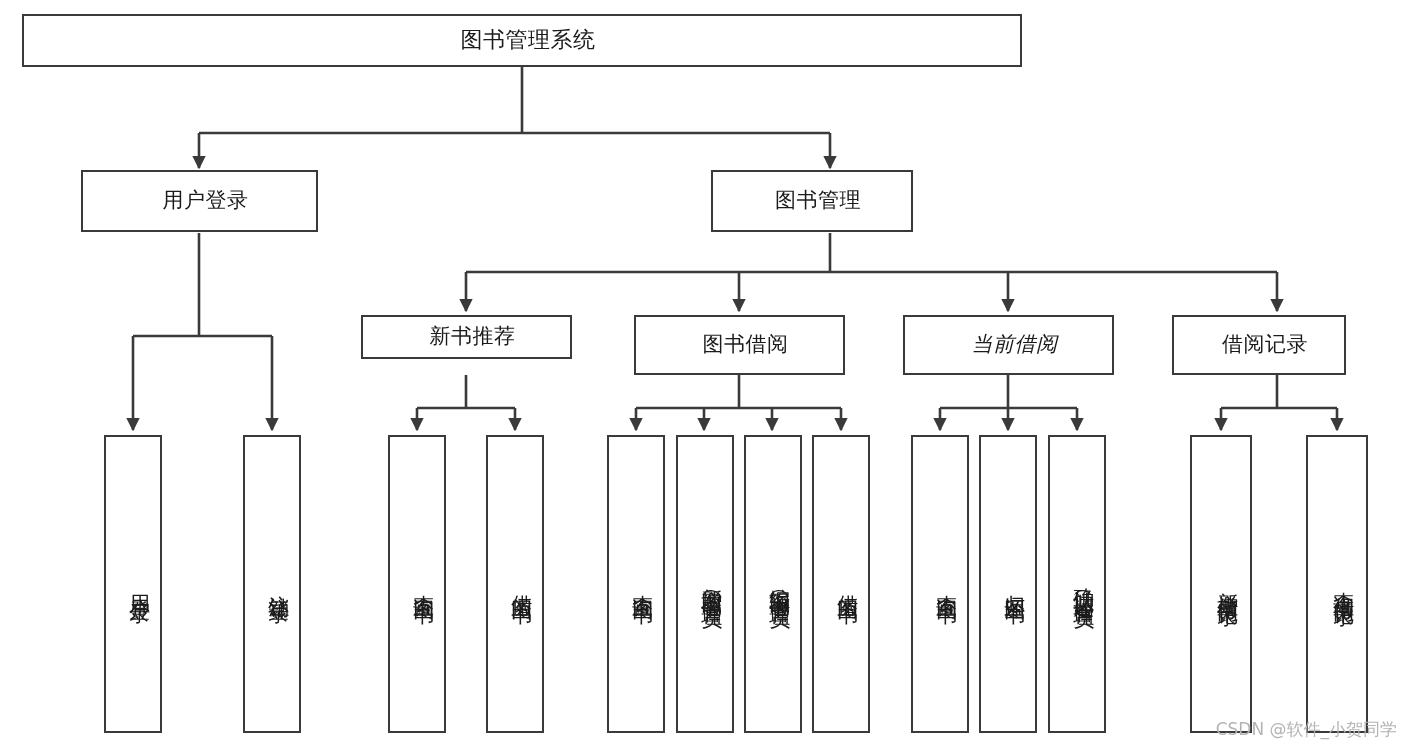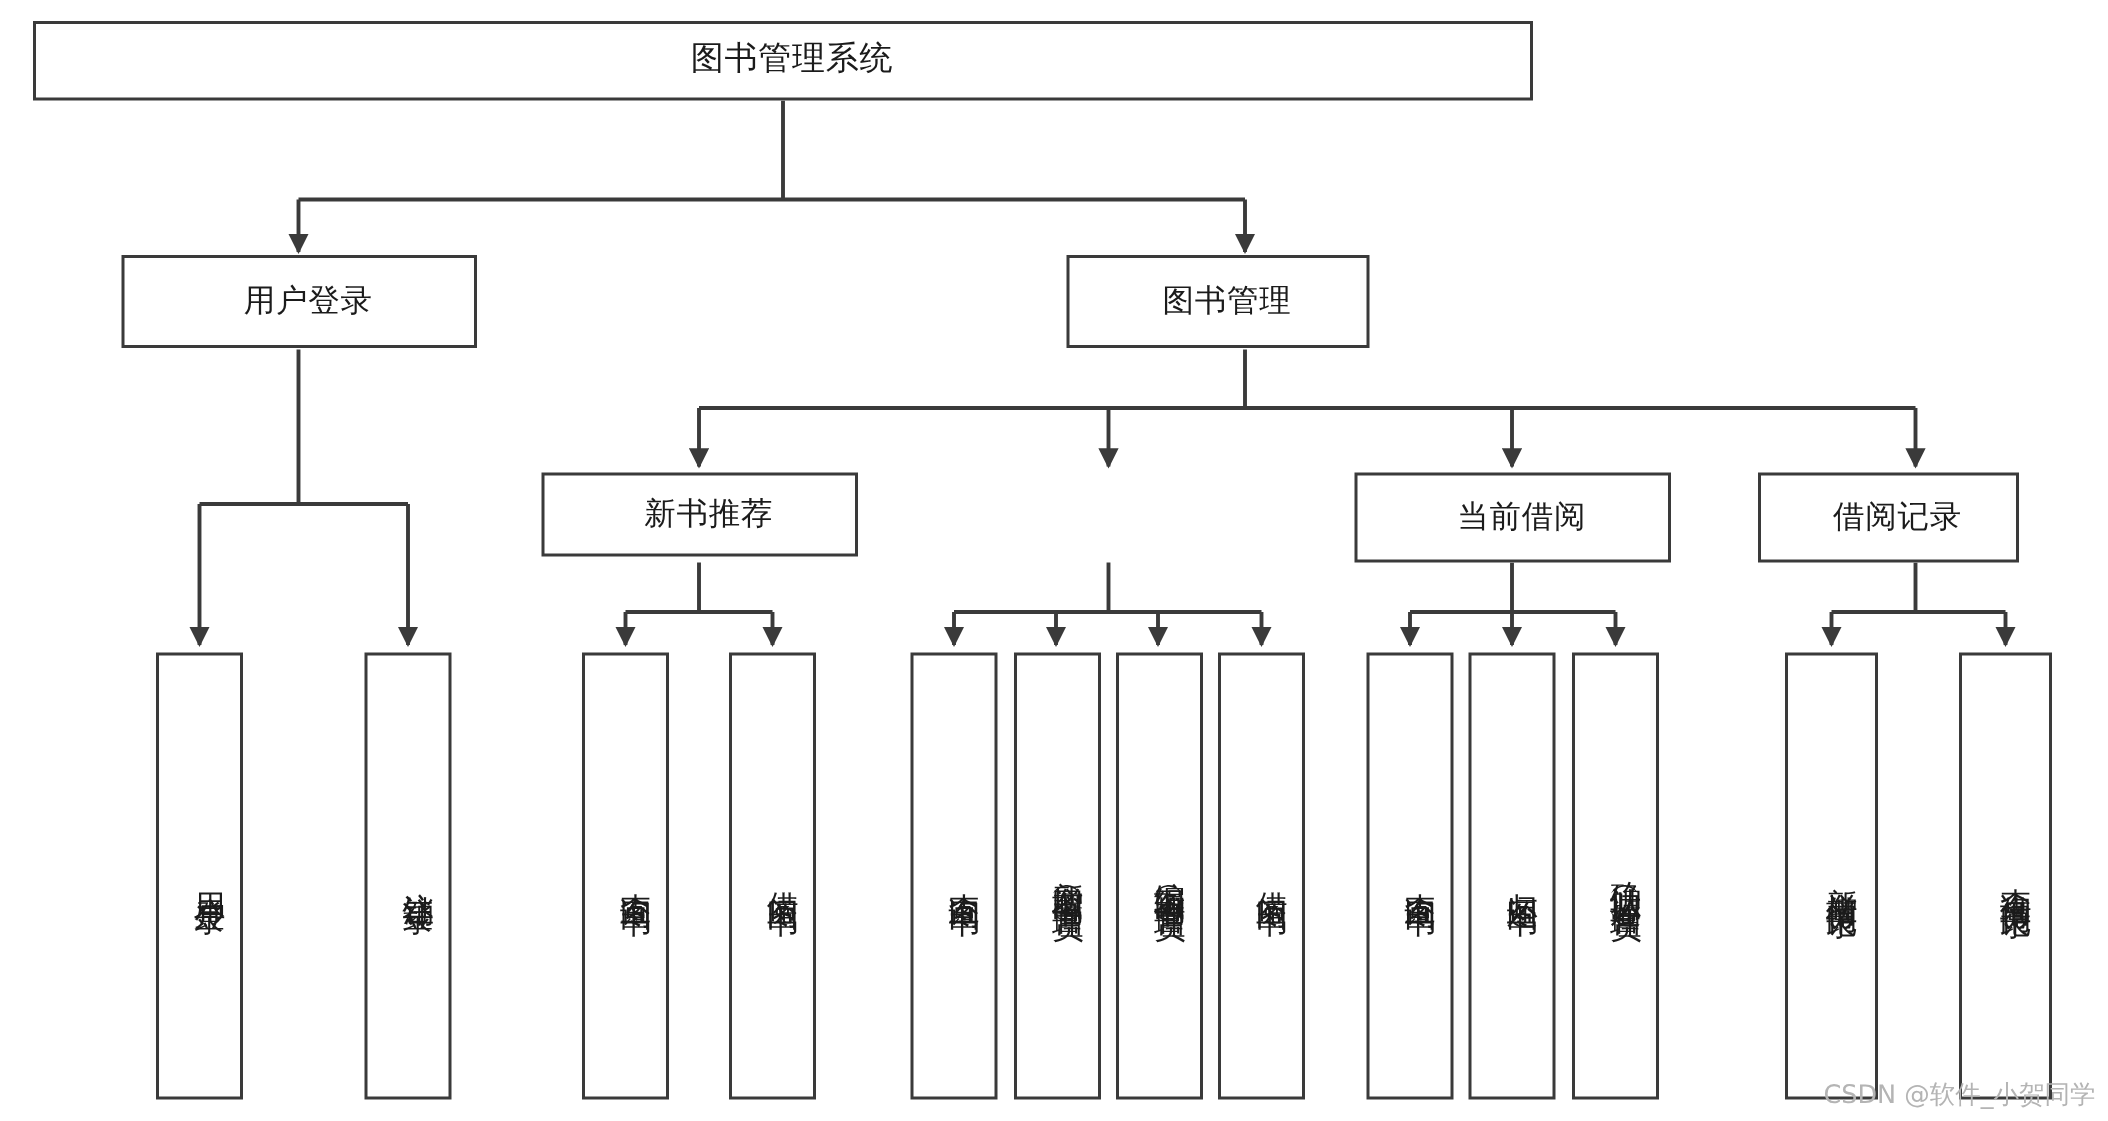--- a/index.html
+++ b/index.html
@@ -128,24 +128,27 @@
     <span class="node-label">图书管理系统</span>
   </div>
 
   <div class="node h-node" style="left:81px; top:170px; width:237px; height:62px;">
     <span class="node-label">用户登录</span>
   </div>
   <div class="node h-node" style="left:711px; top:170px; width:202px; height:62px;">
     <span class="node-label">图书管理</span>
   </div>
 
-  <div class="node h-node" style="left:361px; top:315px; width:211px; height:56px;">
+  <div class="node h-node" style="left:361px; top:315px; width:211px; height:44px;">
     <span class="node-label">新书推荐</span>
   </div>
-  <div class="node h-node" style="left:903px; top:315px; width:211px; height:60px;">
+  <div class="node h-node" style="left:634px; top:315px; width:211px; height:60px;">
+    <span class="node-label">图书借阅</span>
+  </div>
+  <div class="node h-node" style="left:903px; top:315px; width:211px; height:60px;font-style:italic;">
     <span class="node-label">当前借阅</span>
   </div>
   <div class="node h-node" style="left:1172px; top:315px; width:174px; height:60px;">
     <span class="node-label">借阅记录</span>
   </div>
 
   <div class="node v-node" style="left:104px; top:435px; width:58px; height:298px;">
     <span class="node-label">用户登录</span>
   </div>
   <div class="node v-node" style="left:243px; top:435px; width:58px; height:298px;">

